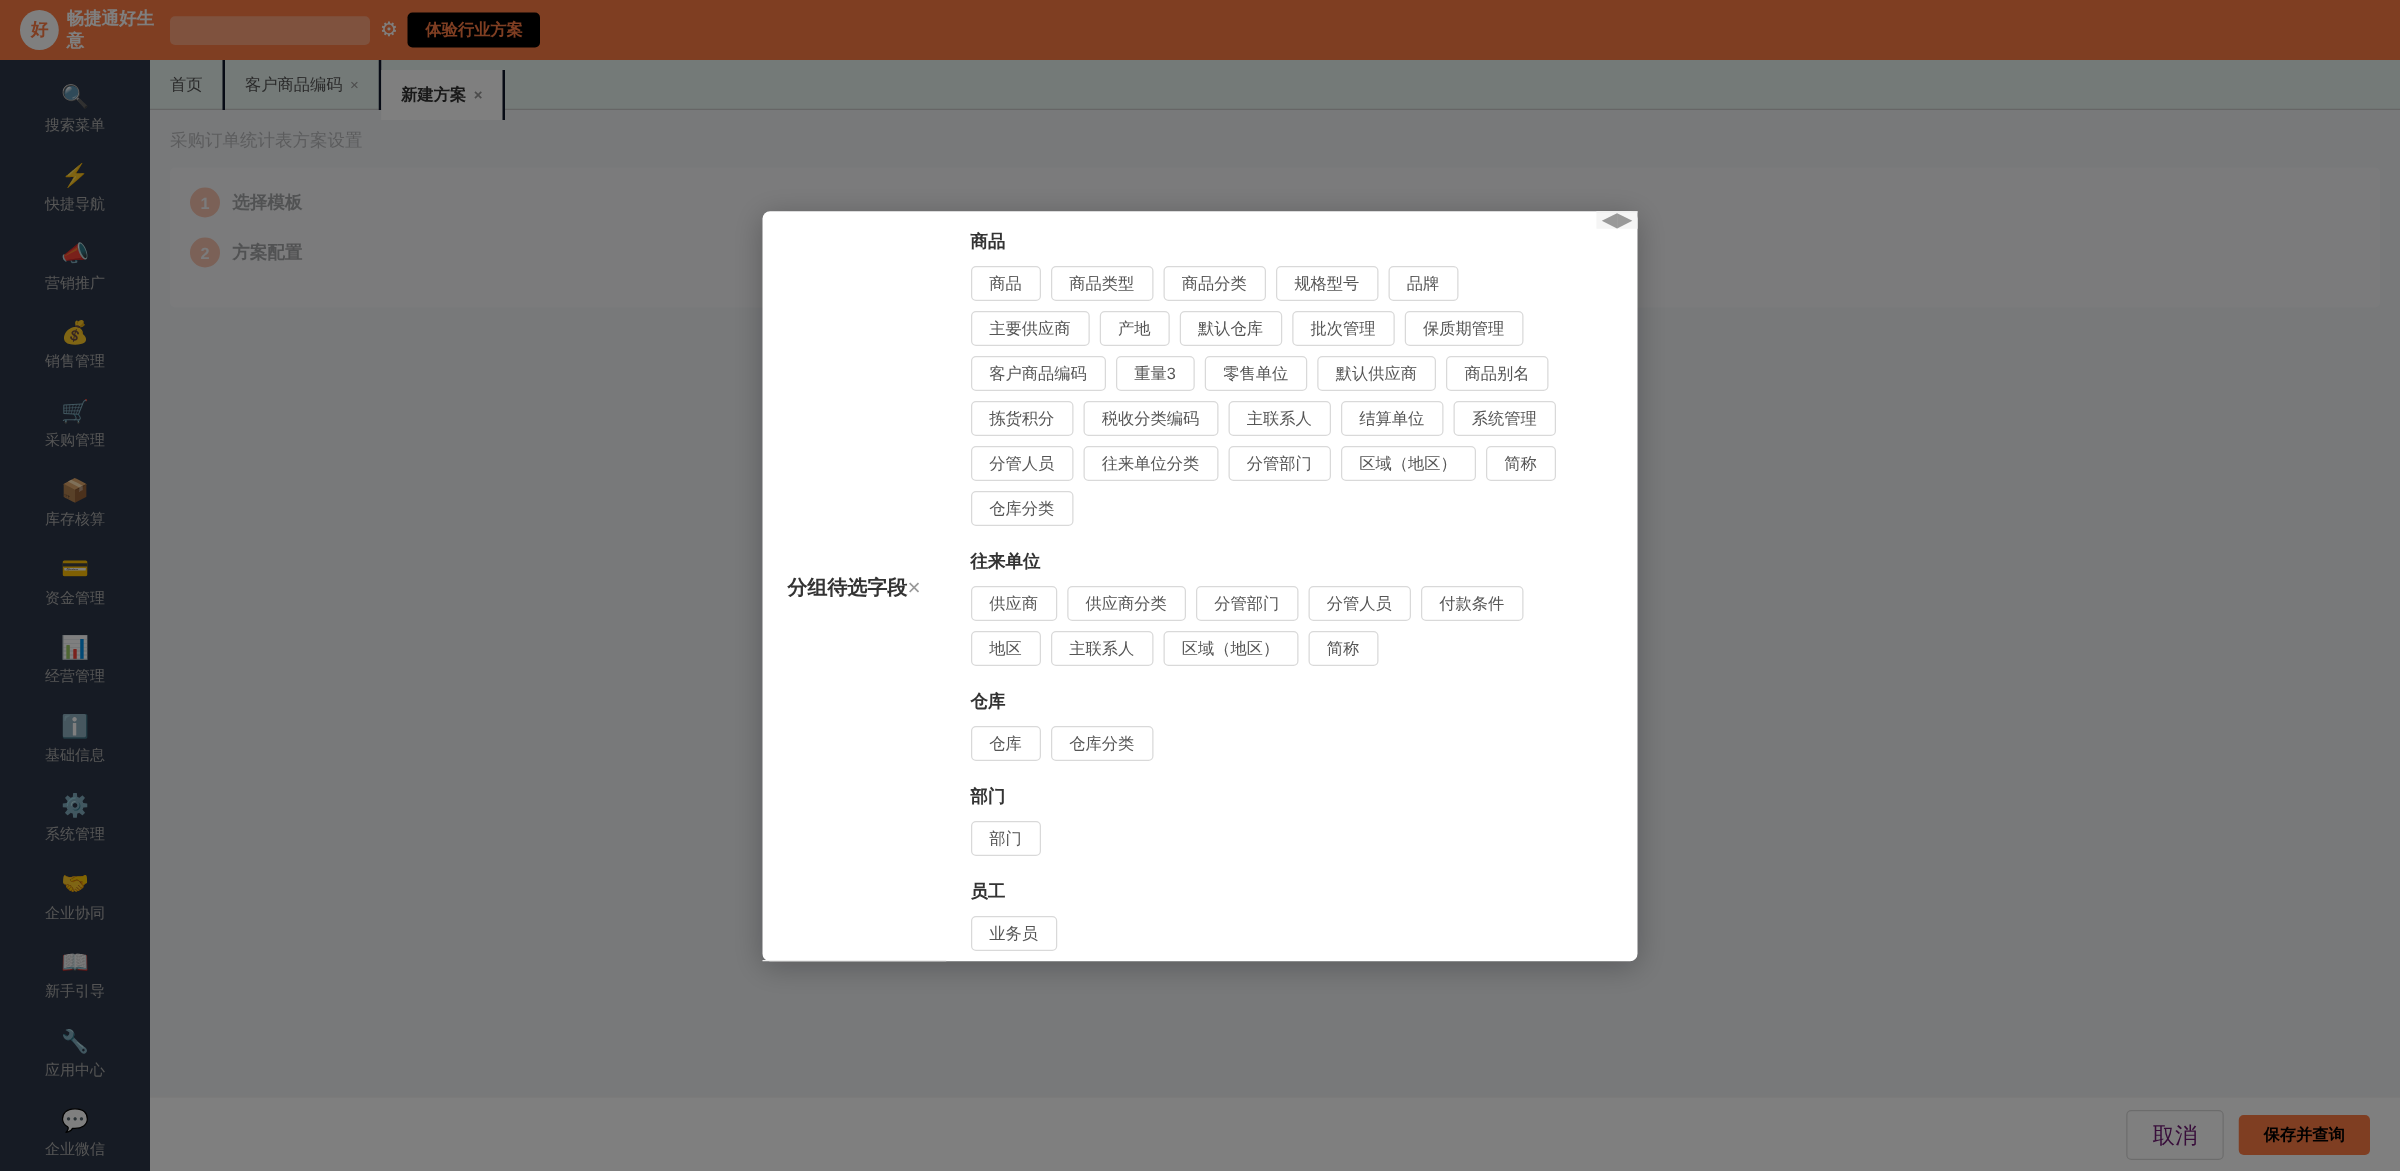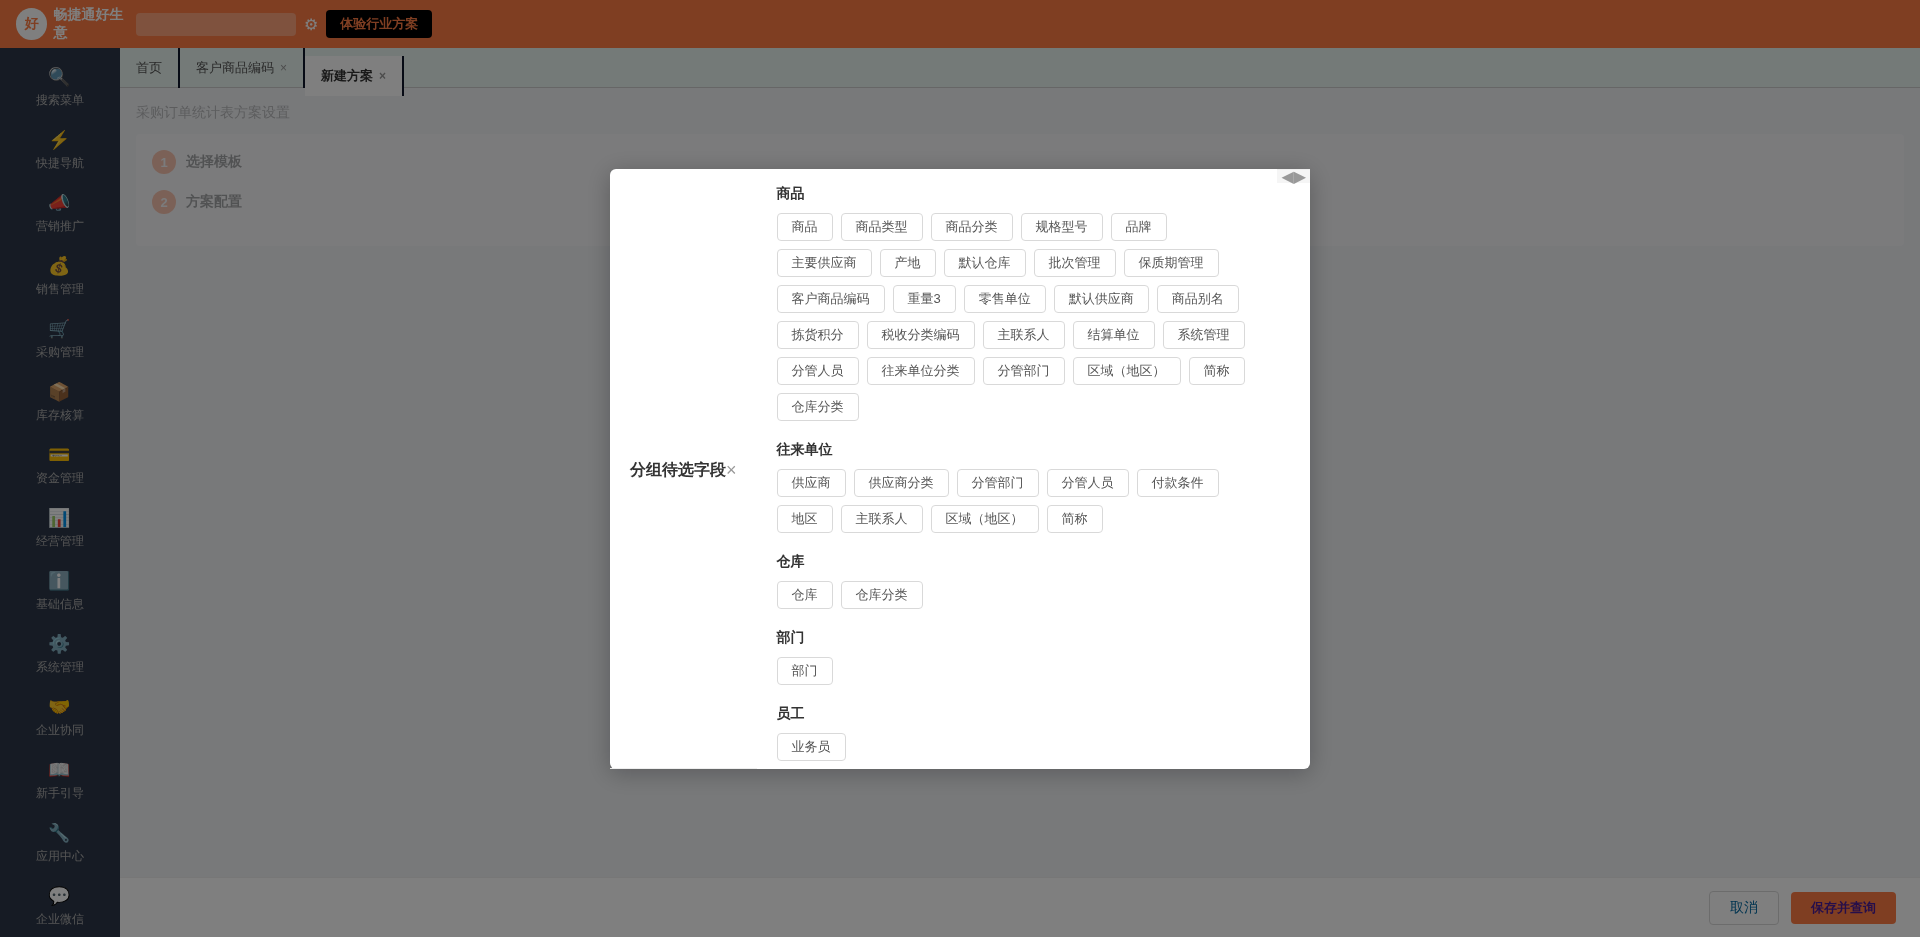--- a/index.html
+++ b/index.html
@@ -290,26 +290,26 @@
       padding: 0 24px;
       gap: 12px;
       z-index: 150;
     }
     .btn-cancel {
       border: 1px solid #d9d9d9;
       background: white;
       border-radius: 4px;
       padding: 7px 20px;
       cursor: pointer;
-      font-size: 14px;
-      color: #0369a1;
+      font-size: 18px;
+      color: #701a75;
     }
     .btn-primary {
       background: #ff7d45;
-      color: #4c1d95;
+      color: #000000;
       border: none;
       border-radius: 4px;
       padding: 7px 20px;
       cursor: pointer;
       font-size: 13px;
       font-weight: bold;
     }
   </style>
 </head>
 <body>

